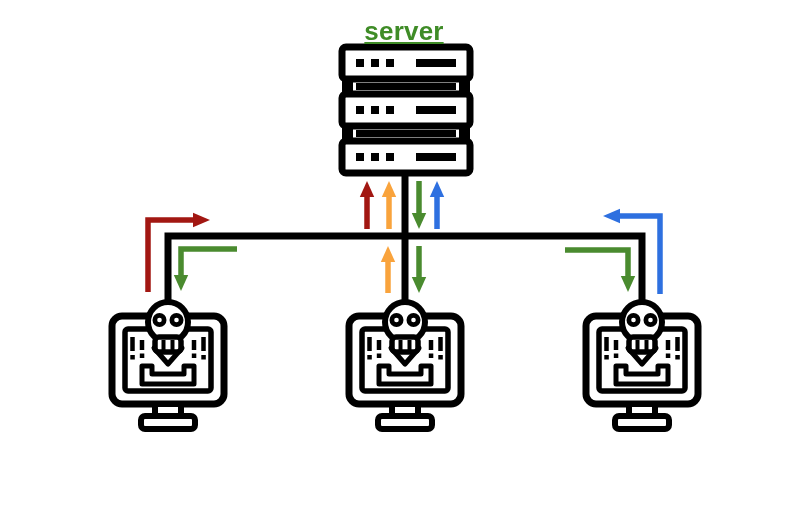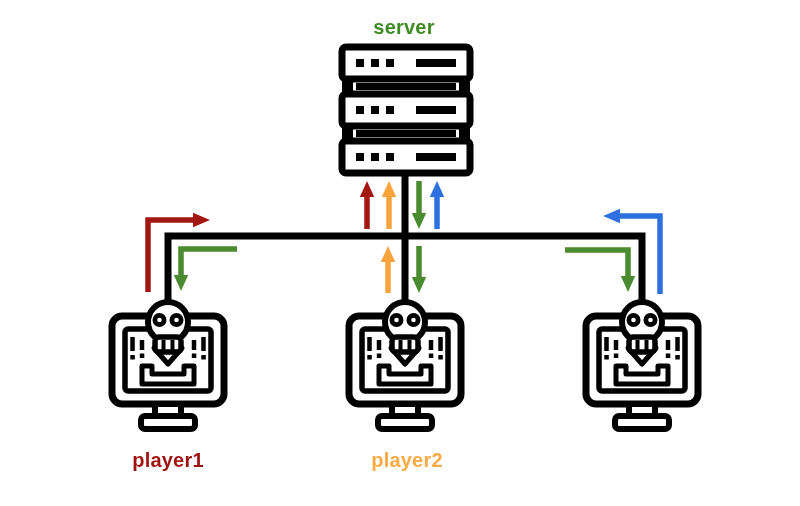--- a/index.html
+++ b/index.html
@@ -28,24 +28,25 @@
   .fill-blue   { fill: var(--blue); }
 
   
   .ink       { stroke: var(--line, #000); fill: #fff; }
   .ink-thin  { stroke: var(--line, #000); fill: none; }
   .ink-solid { fill: var(--line, #000); stroke: none; }
 
   .node-label {
     position: absolute;
     transform: translateX(-50%);
-    font-size: 20px;
+    font-size: 26px;
     font-weight: bold;
     letter-spacing: 0.2px;
     white-space: nowrap;
+    text-decoration: underline;
   }
   .label-server  { color: var(--label-server,  #3f8c27); }
   .label-player1 { color: var(--label-player1, #9e130f); }
   .label-player2 { color: var(--label-player2, #fbaa45); }
   .label-player3 { color: var(--label-player3, #1b57d0); }
 </style>
 </head>
 <body>
 
 <div class="canvas">
@@ -160,15 +161,13 @@
       </g>
       <use href="#server-unit" xlink:href="#server-unit" y="94"></use>
     </g>
 
     <use href="#monitor-icon" xlink:href="#monitor-icon" transform="translate(168,300)"></use>
     <use href="#monitor-icon" xlink:href="#monitor-icon" transform="translate(405,300)"></use>
     <use href="#monitor-icon" xlink:href="#monitor-icon" transform="translate(642,300)"></use>
   </svg>
 
   <div class="node-label label-server" style="left:404px; top:16px;">server</div>
-  <div class="node-label label-player1" style="left:168px; top:449px;">player1</div>
-  <div class="node-label label-player2" style="left:407px; top:449px;">player2</div>
 </div>
 
 </body></html>

